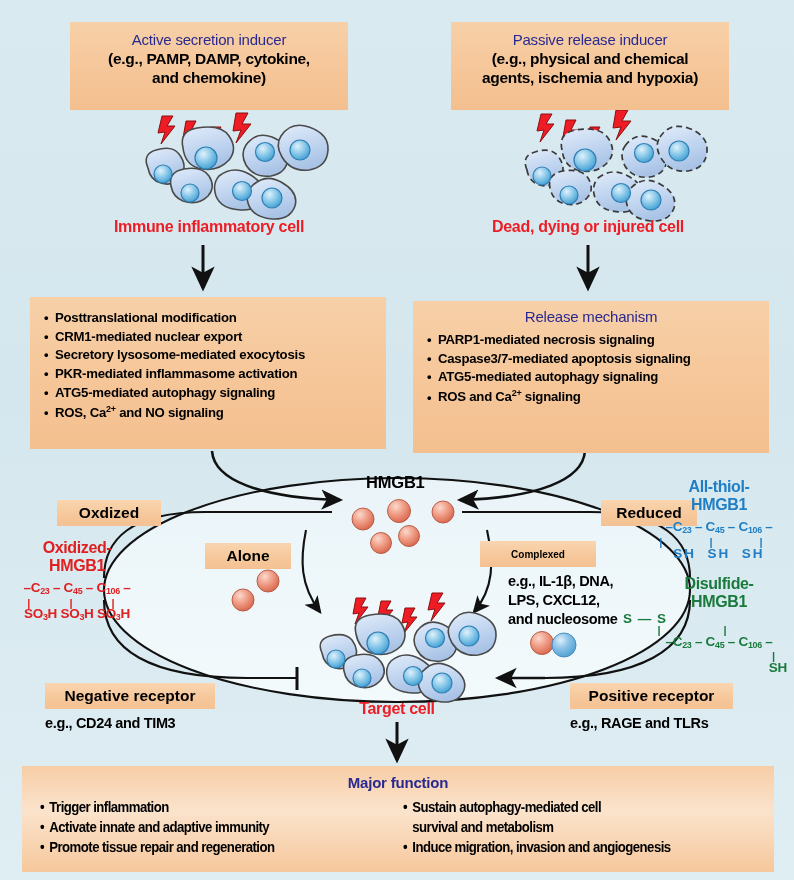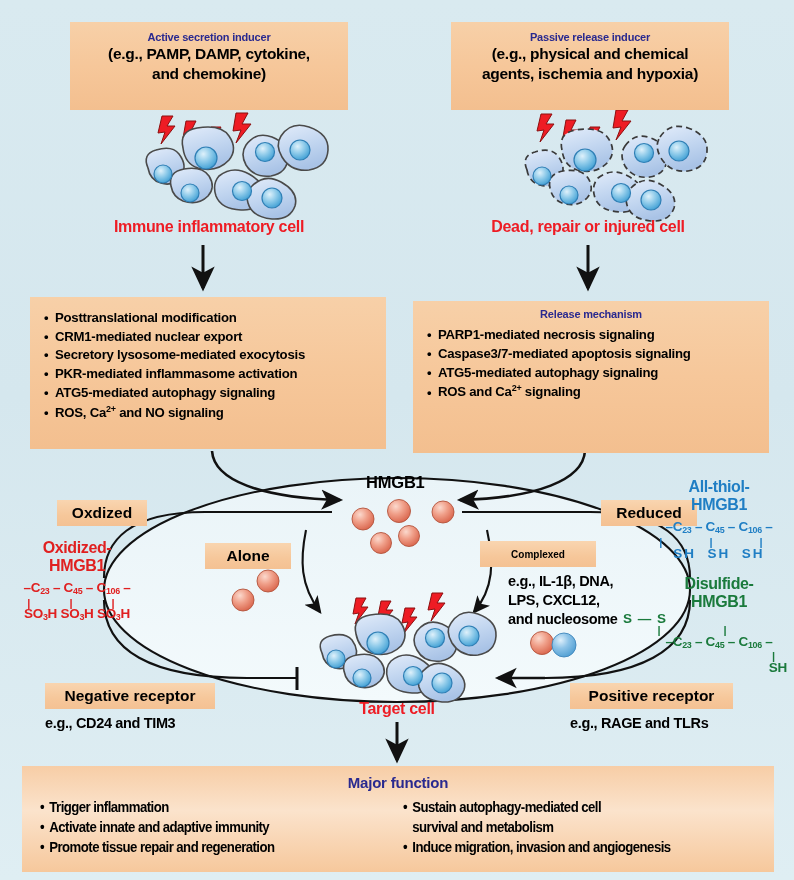--- a/index.html
+++ b/index.html
@@ -39,22 +39,22 @@
     text-align: center;
     font-weight: bold;
     color: #000;
     white-space: nowrap;
     display: flex;
     align-items: center;
     justify-content: center;
   }
   .box-title {
     color: #29298f;
-    font-weight: bold;
-    font-size: 11px;
+    font-weight: normal;
+    font-size: 15px;
     letter-spacing: -0.2px;
     line-height: 1.2;
   }
   .box-sub {
     color: #000;
     font-weight: bold;
     font-size: 15.5px;
     line-height: 1.25;
     letter-spacing: -0.3px;
   }
@@ -341,21 +341,21 @@
     <div class="box-sub">and chemokine)</div>
   </div>
 
   <div class="peach-box" style="left:451px; top:22px; width:278px; height:88px; padding-top:9px;">
     <div class="box-title">Passive release inducer</div>
     <div class="box-sub">(e.g., physical and chemical</div>
     <div class="box-sub">agents,  ischemia and hypoxia)</div>
   </div>
 
   <div class="red-label" style="left:73px; top:218px; width:272px;">Immune inflammatory cell</div>
-  <div class="red-label" style="left:452px; top:218px; width:272px;">Dead, repair or injured cell</div>
+  <div class="red-label" style="left:452px; top:218px; width:272px;">Dead, dying or injured cell</div>
 
   <div class="peach-box" style="left:30px; top:297px; width:356px; height:152px; padding:7px 0 0 0;">
     <ul class="bullets" style="margin-left:14px; margin-top:5px;">
       <li>Posttranslational modification</li>
       <li>CRM1-mediated nuclear export</li>
       <li>Secretory lysosome-mediated exocytosis</li>
       <li>PKR-mediated inflammasome activation</li>
       <li>ATG5-mediated autophagy signaling</li>
       <li>ROS, Ca<sup class="chg">2+</sup> and NO signaling</li>
     </ul>
@@ -366,21 +366,21 @@
     <ul class="bullets" style="margin-left:14px; margin-top:5px;">
       <li>PARP1-mediated necrosis signaling</li>
       <li>Caspase3/7-mediated apoptosis signaling</li>
       <li>ATG5-mediated autophagy signaling</li>
       <li>ROS and Ca<sup class="chg">2+</sup> signaling</li>
     </ul>
   </div>
 
   <div class="hmgb1-label" style="left:366px; top:473px;">HMGB1</div>
 
-  <div class="peach-tag" style="left:57px; top:500px; width:90px; height:26px; font-size:15.5px;">Oxdized</div>
+  <div class="peach-tag" style="left:57px; top:500px; width:104px; height:26px; font-size:15.5px;">Oxdized</div>
 
   <div class="peach-tag" style="left:601px; top:500px; width:96px; height:26px; font-size:15.5px;text-align:right;">Reduced</div>
 
   <div class="peach-tag" style="left:205px; top:543px; width:86px; height:26px; font-size:15.5px;">Alone</div>
 
   <div class="peach-tag" style="left:480px; top:541px; width:116px; height:26px; font-size:10px;">Complexed</div>
 
   <div class="side-note" style="left:508px; top:572px;">
     <div>e.g., IL-1β, DNA,</div>
     <div>LPS, CXCL12,</div>

